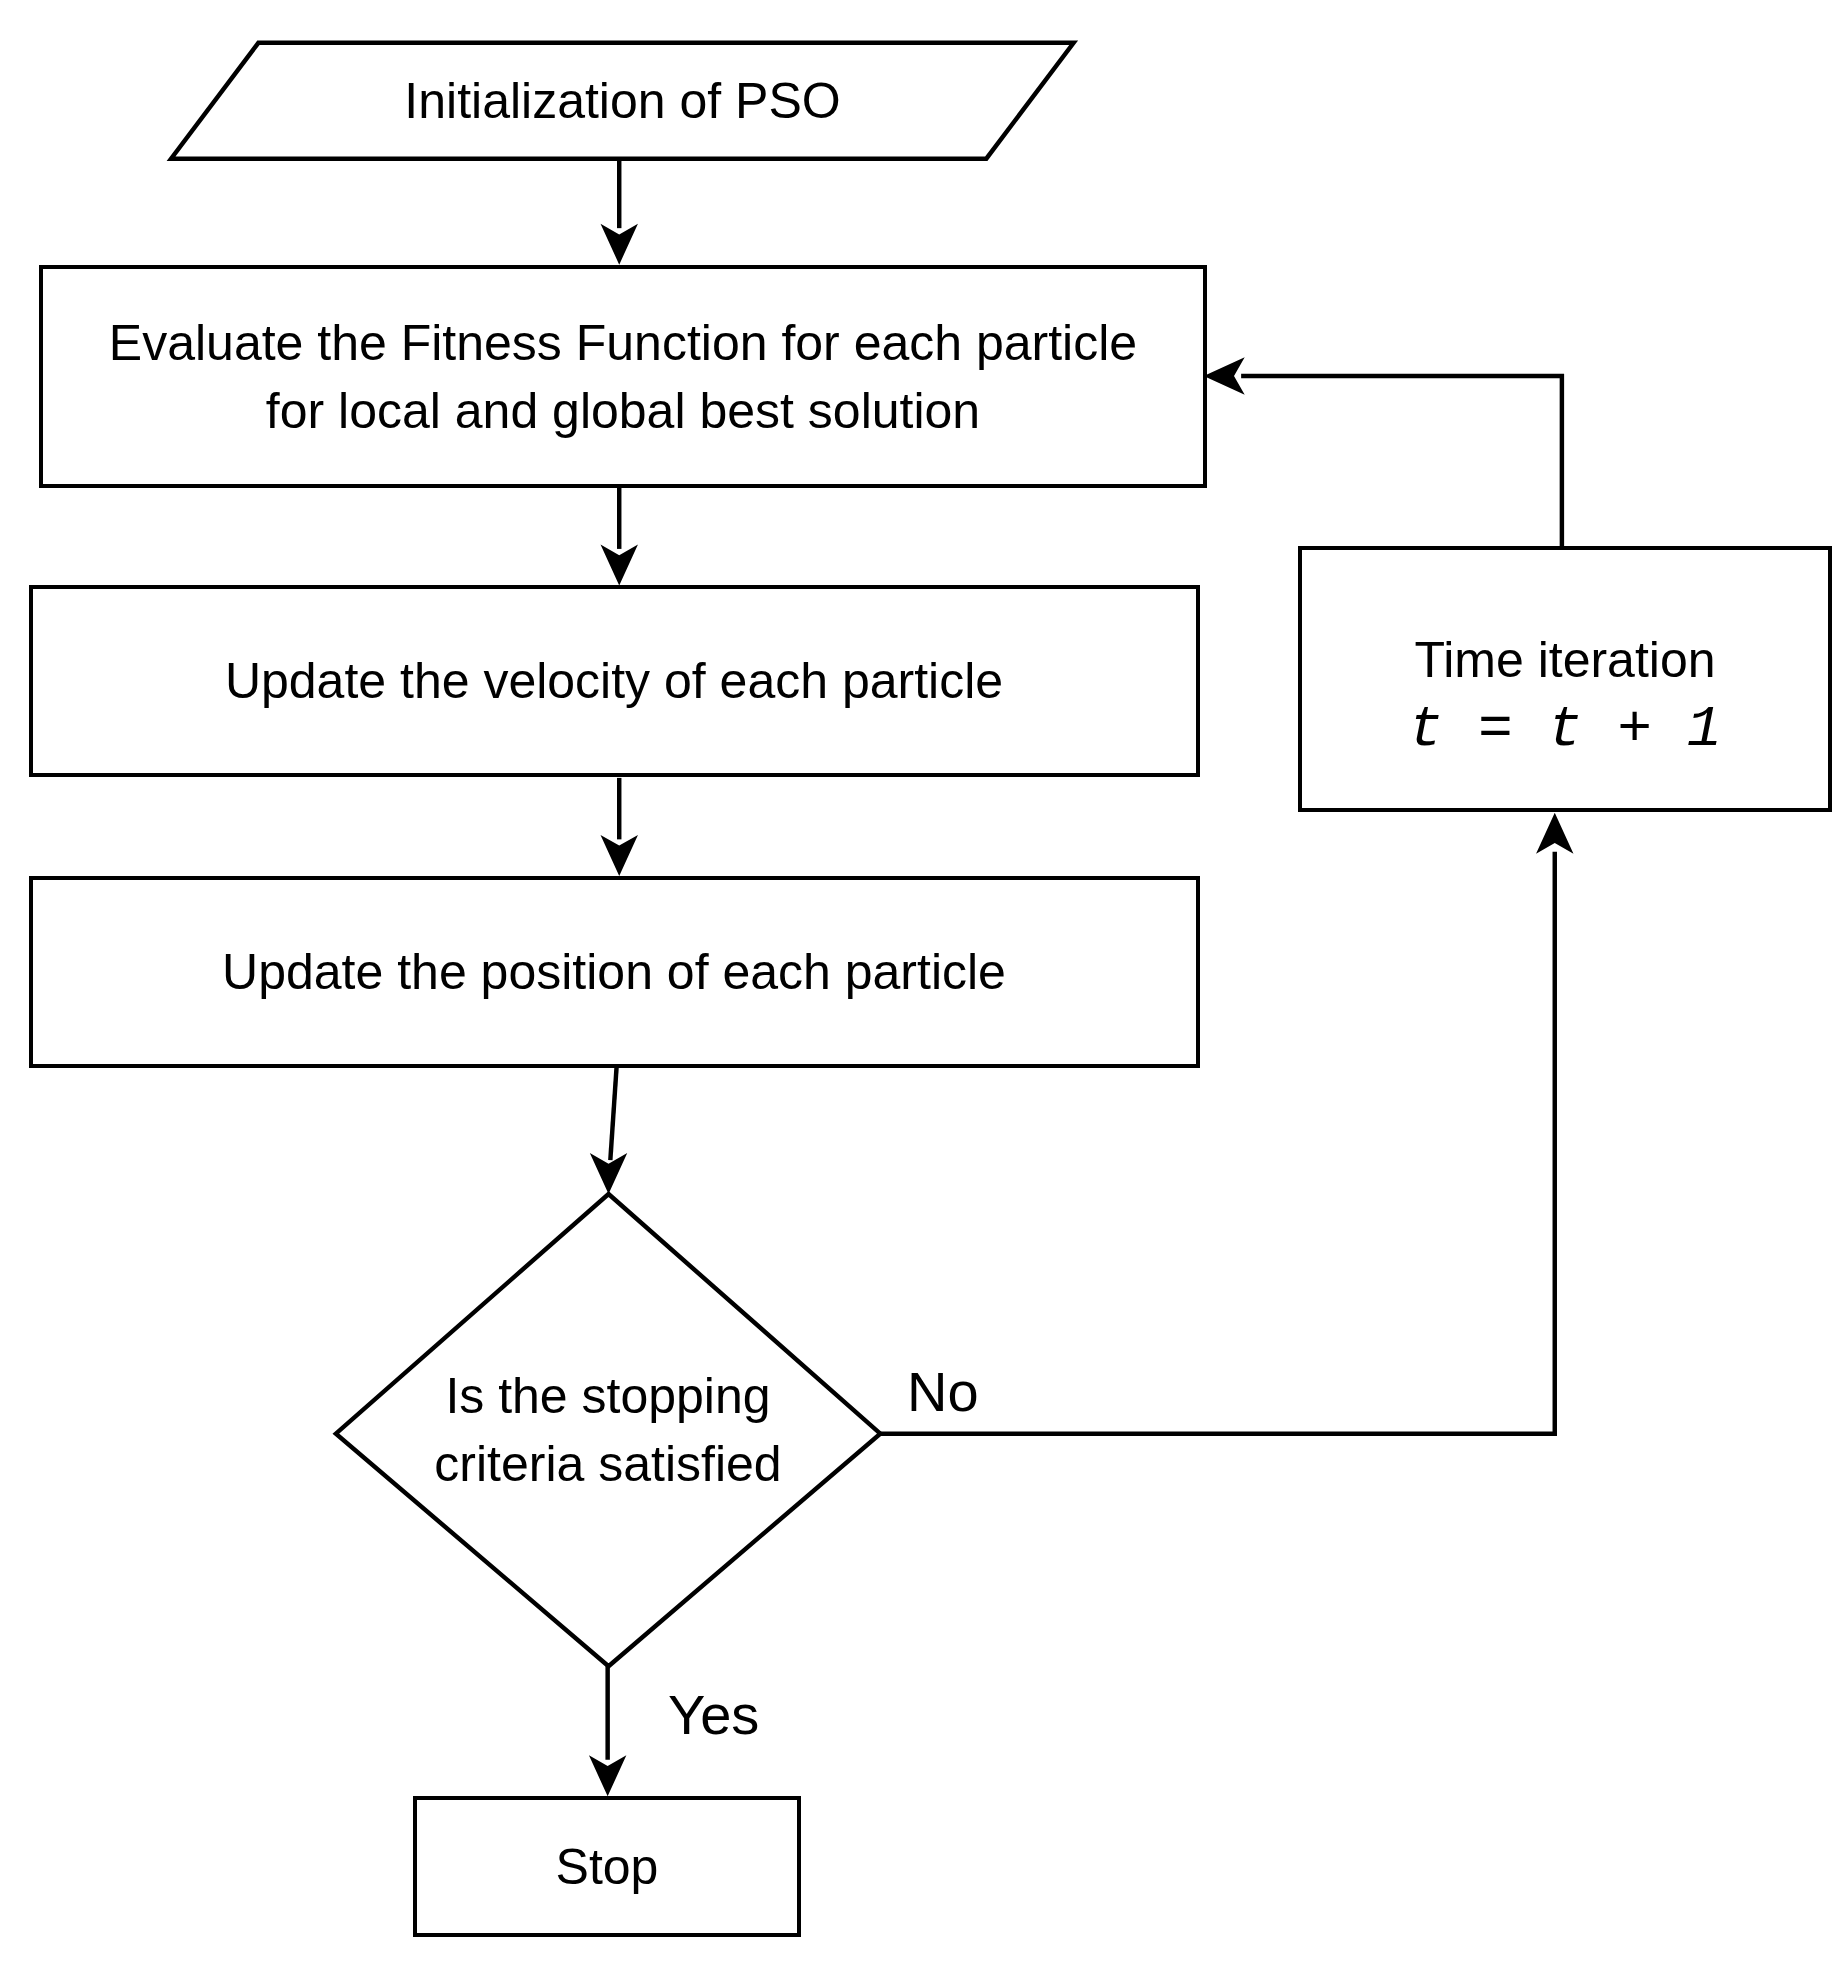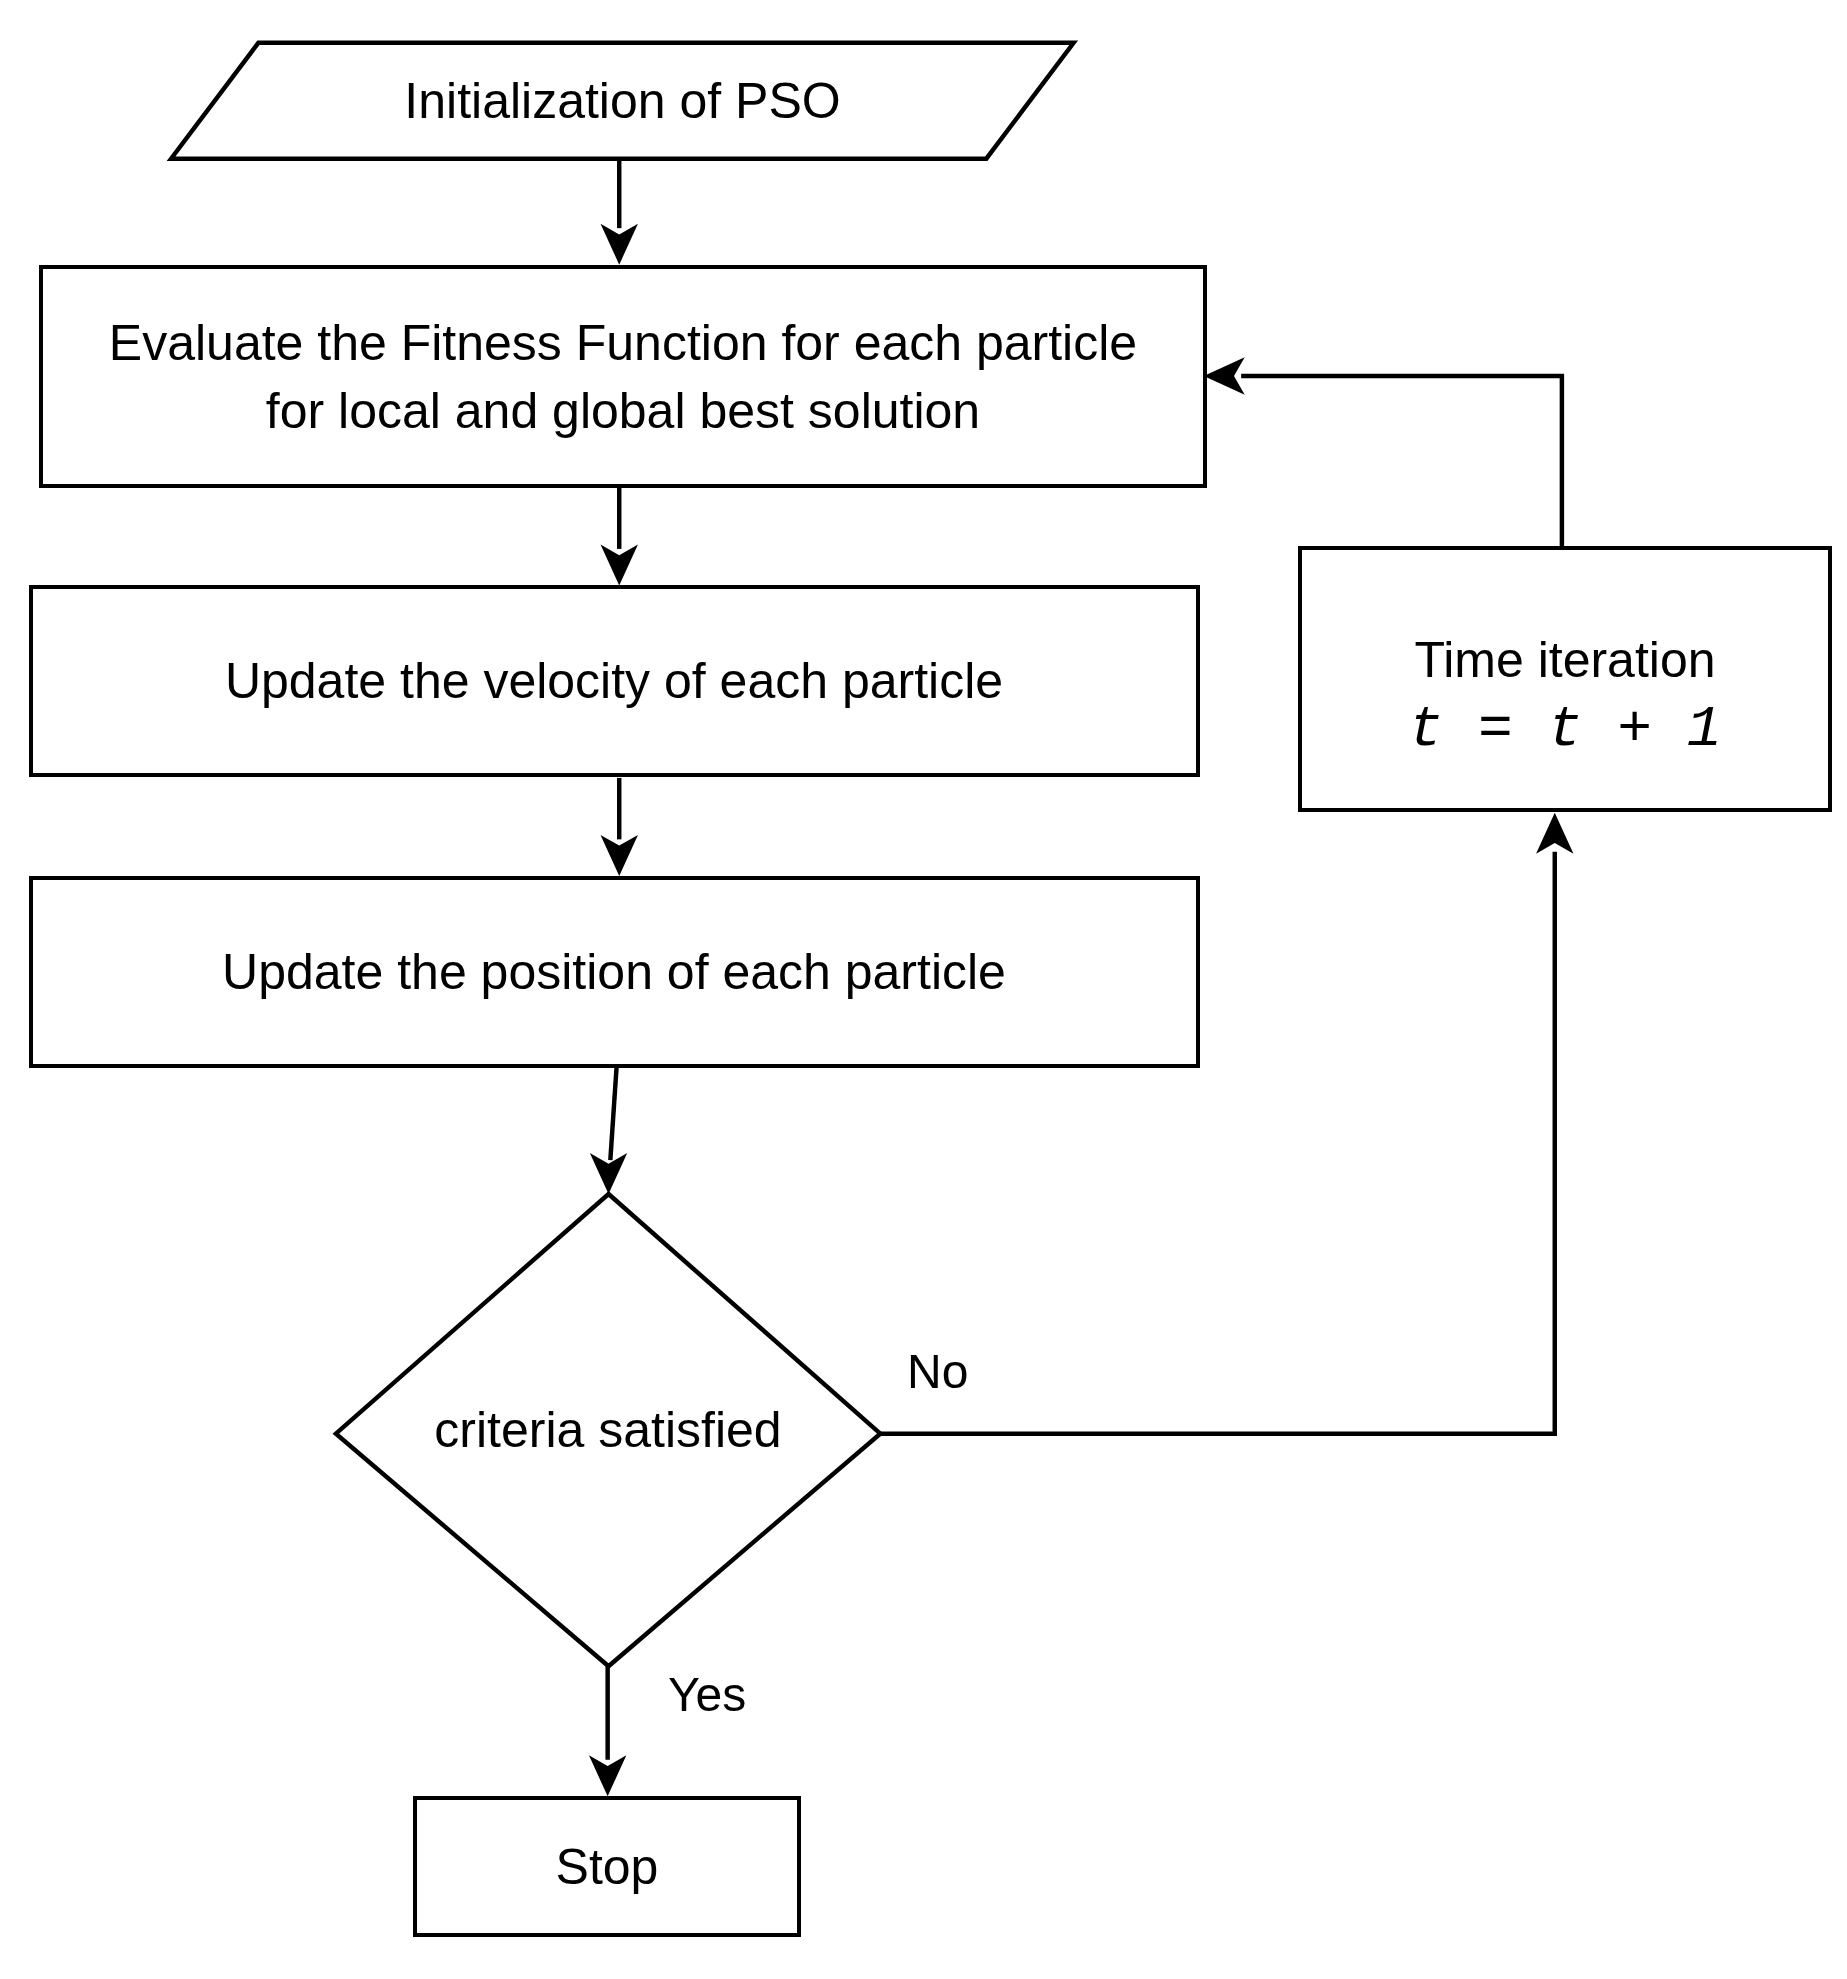--- a/index.html
+++ b/index.html
@@ -41,23 +41,24 @@
     align-items: center;
     justify-content: center;
     text-align: left;
     font-size: 50px;
     line-height: 68px;
     white-space: nowrap;
     pointer-events: none;
   }
   .edge-label {
     position: absolute;
-    font-size: 48px;
+    font-size: 56px;
     line-height: 59px;
     white-space: nowrap;
+    margin-top: 20px;
   }
   #box-evaluate   { left: 31px;   top: 265px;  width: 1168px; height: 223px; margin-left: 8px; }
   #box-velocity   { left: 28.5px;   top: 585px;  width: 1171px; height: 192px; }
   #box-position   { left: 28.5px;   top: 876px;  width: 1171px; height: 192px; }
   #box-stop       { left: 413px;  top: 1796px; width: 388px;  height: 141px; }
   #box-iteration  { left: 1298px; top: 546px;  width: 534px;  height: 266px; padding-top: 32px; }
   #label-init     { left: 171px;  top: 43px;   width: 903px; height: 116px; }
   #label-decision { left: 336px;  top: 1194px; width: 544px;  height: 472px; }
   .math-line {
     font-family: Liberation Mono, monospace;
@@ -126,20 +127,21 @@
 
   <div class="box" id="box-velocity">
     <div>Update the velocity of each particle</div>
   </div>
 
   <div class="box" id="box-position">
     <div>Update the position of each particle</div>
   </div>
 
   <div class="shape-label" id="label-decision">
+    <div>Is the stopping</div>
     <div>criteria satisfied</div>
   </div>
 
   <div class="box" id="box-iteration">
     <div>Time iteration</div>
     <div class="math-line">t = t + 1</div>
   </div>
 
   <div class="box" id="box-stop">
     <div>Stop</div>

